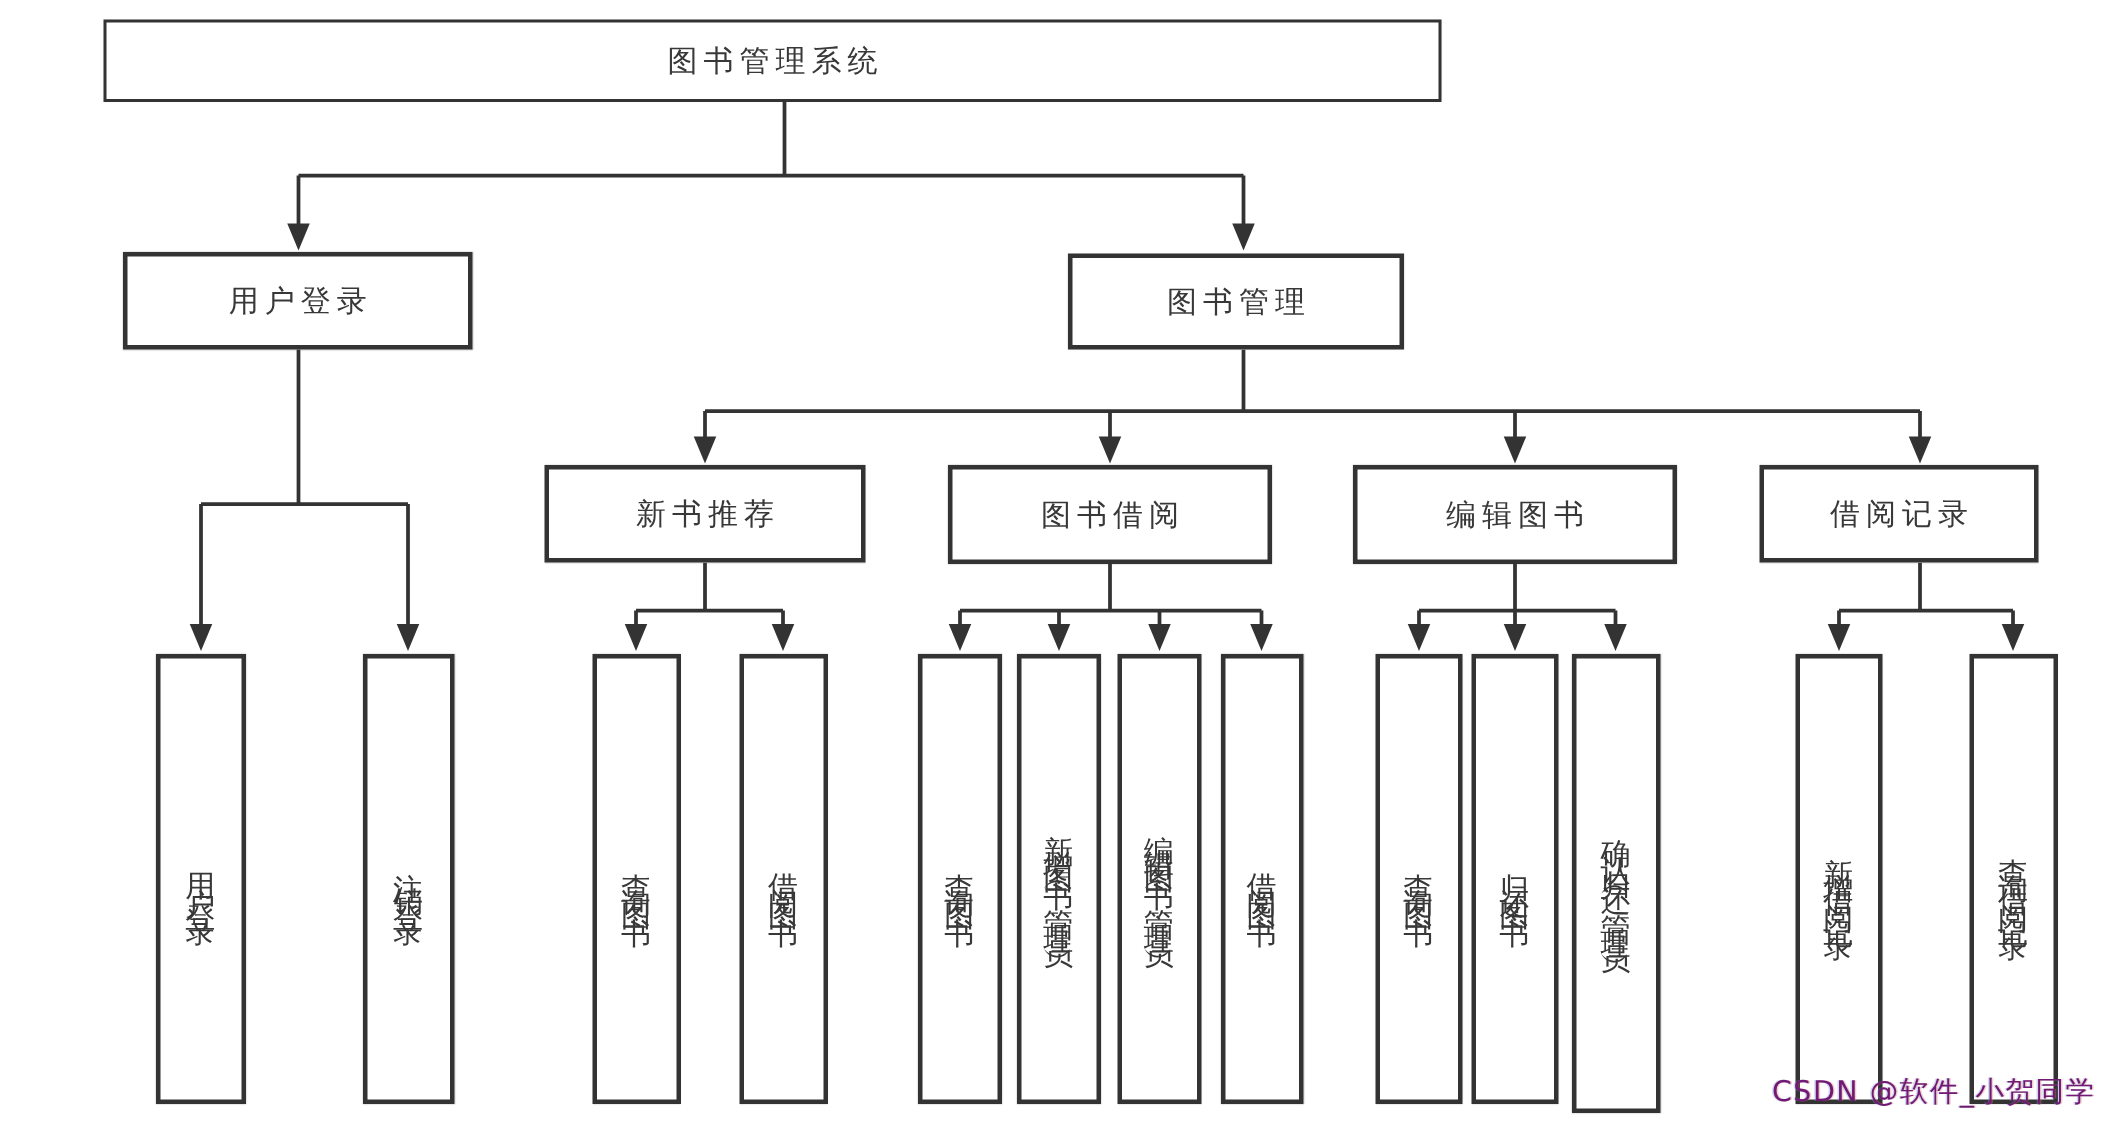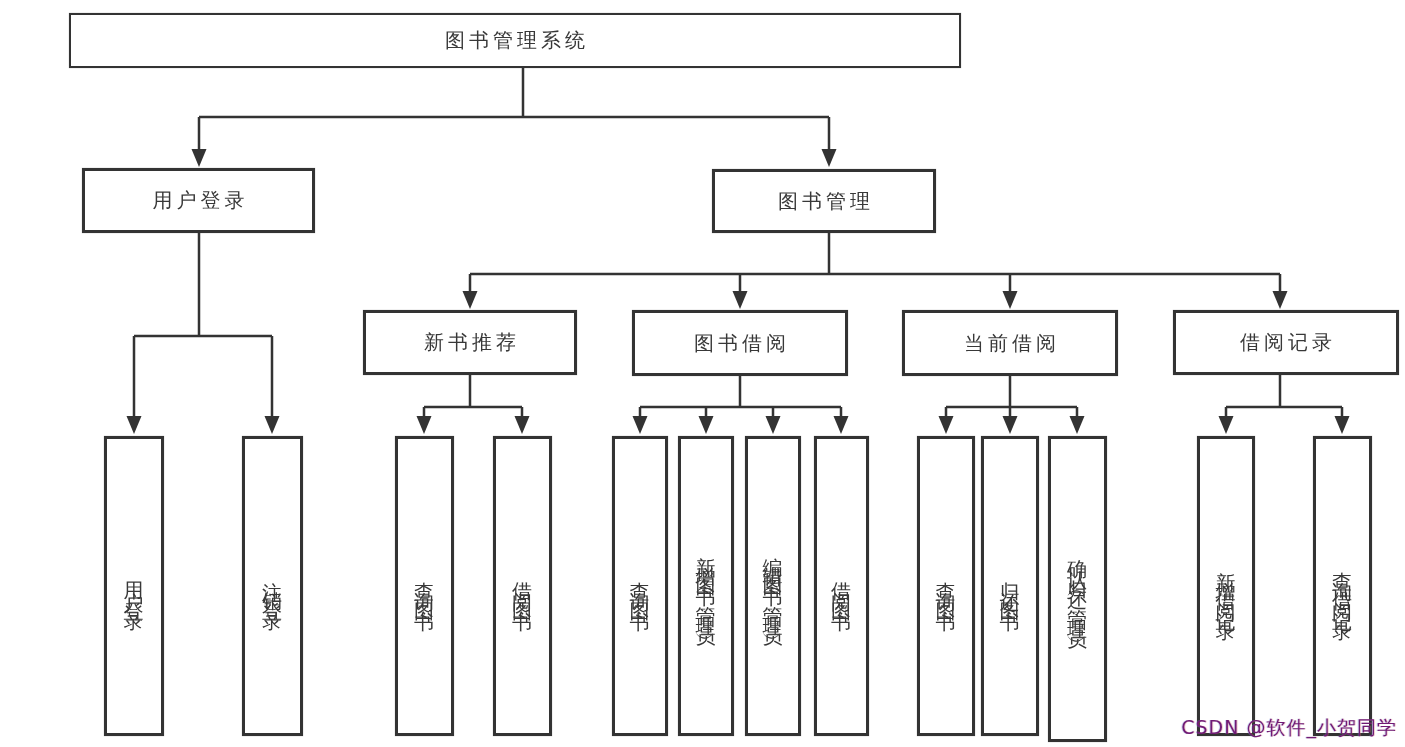--- a/index.html
+++ b/index.html
@@ -138,23 +138,23 @@
     <span>图书管理</span>
   </div>
 
   <div class="node" style="left:363px; top:310px; width:214px; height:65px;">
     <span>新书推荐</span>
   </div>
   <div class="node" style="left:632px; top:310px; width:216px; height:66px;">
     <span>图书借阅</span>
   </div>
   <div class="node" style="left:902px; top:310px; width:216px; height:66px;">
-    <span>当前借阅</span>
-  </div>
-  <div class="node" style="left:1173px; top:310px; width:226px; height:65px;">
+    <span>编辑图书</span>
+  </div>
+  <div class="node" style="left:1173px; top:310px; width:186px; height:65px;">
     <span>借阅记录</span>
   </div>
 
   <div class="leaf" style="left:104px; width:60px;">
     <span class="vtext">用户登录</span>
   </div>
   <div class="leaf" style="left:242px; width:61px;">
     <span class="vtext">注销登录</span>
   </div>
 

